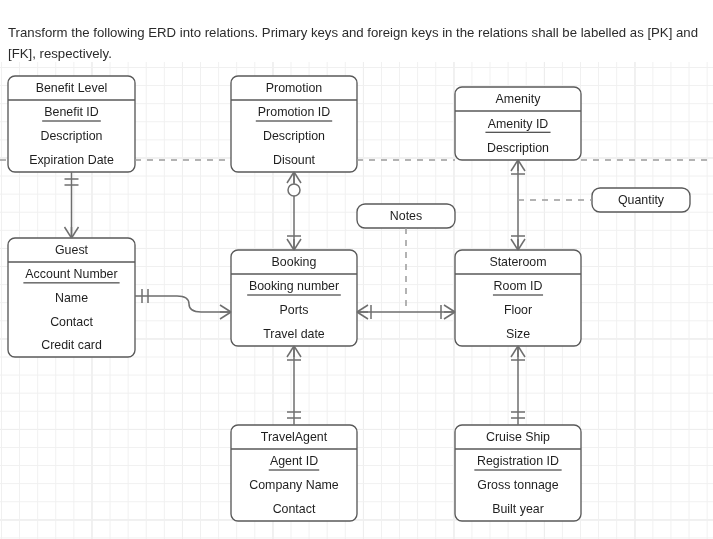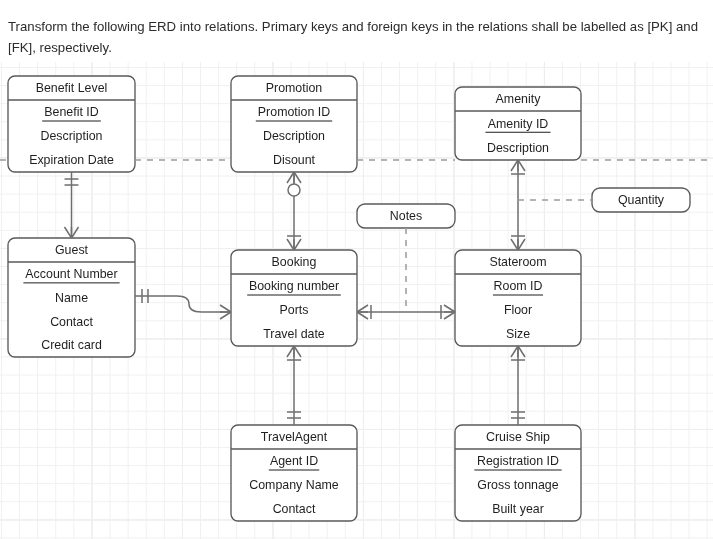--- a/index.html
+++ b/index.html
@@ -7,21 +7,21 @@
   body{
     width:713px;height:539px;
     background:#ffffff;
     font-family:"Liberation Sans", sans-serif;
     overflow:hidden;
     position:relative;
   }
   #prompt{
     position:absolute;left:0;top:0;width:713px;height:62px;
     background:#ffffff;
-    padding:16px 10px 0 8px;
+    padding:22px 10px 0 8px;
     box-sizing:border-box;
     font-size:13.2px;
     line-height:1.62;
     color:#2b2b2b;
     z-index:30;
   }
   #canvas{
     position:absolute;left:0;top:62px;width:713px;height:477px;
     background-color:#ffffff;
     background-image:

